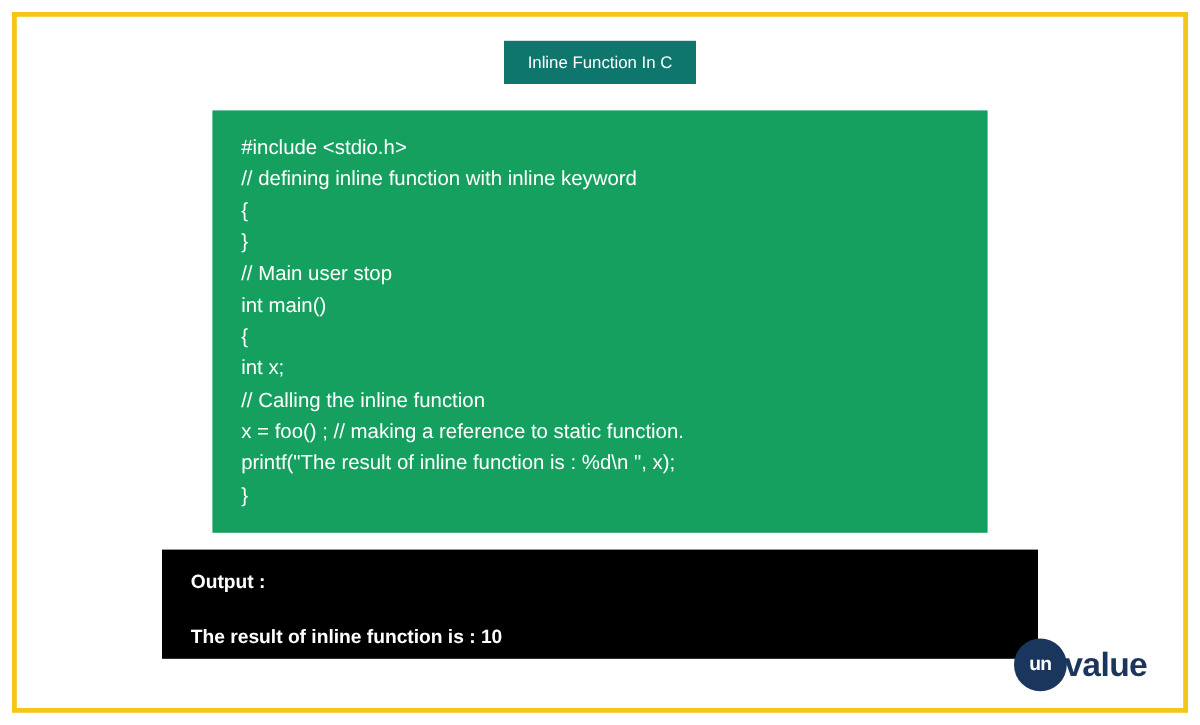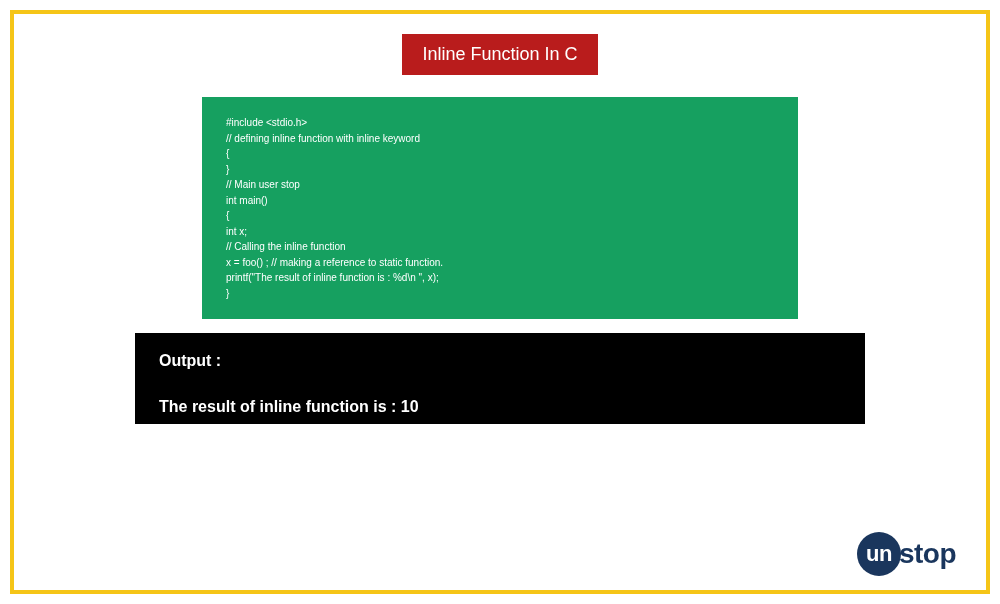--- a/index.html
+++ b/index.html
@@ -18,37 +18,37 @@
       position: absolute;
       top: 10px;
       left: 10px;
       right: 10px;
       bottom: 10px;
       border: 4px solid #f5c518;
       background: #ffffff;
       padding: 20px 0 0 0;
     }
     .title-badge {
-      background: #b91c1c;
+      background: #0f766e;
       color: #ffffff;
-      font-size: 18px;
+      font-size: 14px;
       font-weight: 500;
       padding: 10px 20px;
       margin: 0 auto 22px auto;
       width: fit-content;
     }
     .code-block {
       background: #16a060;
       color: #ffffff;
-      font-size: 10px;
+      font-size: 17px;
       font-weight: 400;
       line-height: 1.55;
       padding: 18px 24px;
       margin: 0 auto 14px auto;
-      width: 596px;
+      width: 646px;
       font-family: Arial, Helvetica, sans-serif;
     }
     .code-line {
       white-space: pre-wrap;
     }
     .output-block {
       background: #000000;
       color: #ffffff;
       font-size: 16px;
       font-weight: 600;
@@ -71,21 +71,21 @@
     }
     .logo .un {
       background: #1a365d;
       color: #ffffff;
       border-radius: 50%;
       width: 44px;
       height: 44px;
       display: inline-flex;
       align-items: center;
       justify-content: center;
-      font-size: 22px;
+      font-size: 16px;
       vertical-align: middle;
       margin-right: -2px;
       text-align: center;
     }
     .logo .stop {
       vertical-align: middle;
     }
   </style>
 </head>
 <body>
@@ -107,15 +107,15 @@
     <div class="code-line">printf("The result of inline function is : %d\n ", x);</div>
     <div class="code-line">}</div>
   </div>
 
   <div class="output-block">
     <div class="output-label">Output :</div>
     <div>The result of inline function is : 10</div>
   </div>
 
   <div class="logo">
-    <span class="un">un</span><span class="stop">stop</span>
+    <span class="un">un</span><span class="stop">value</span>
   </div>
 </div>
 
 </body></html>

